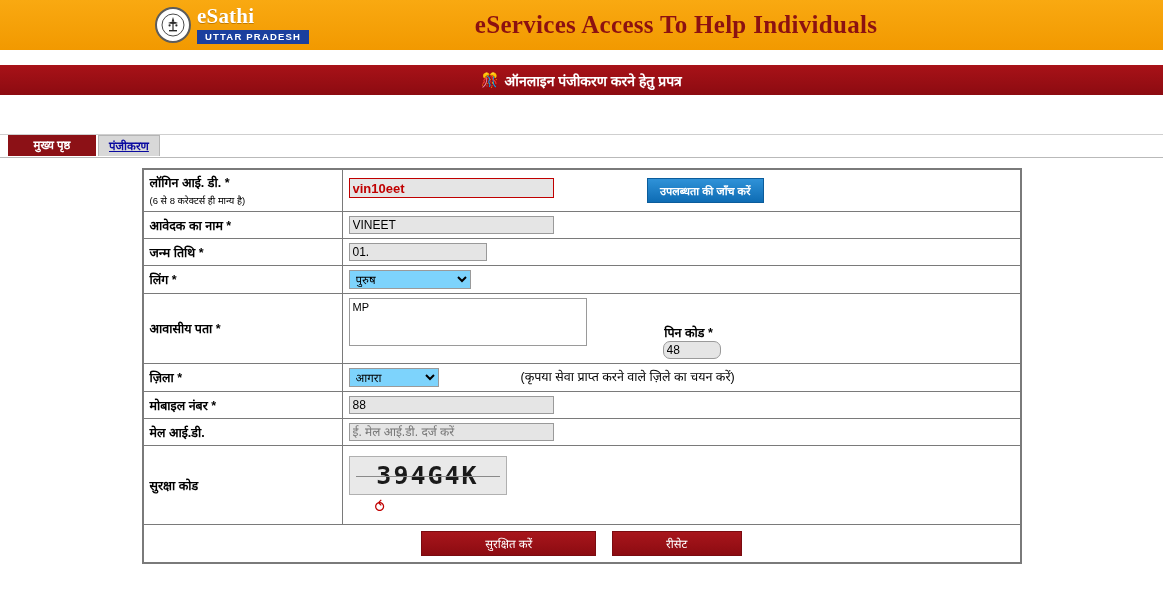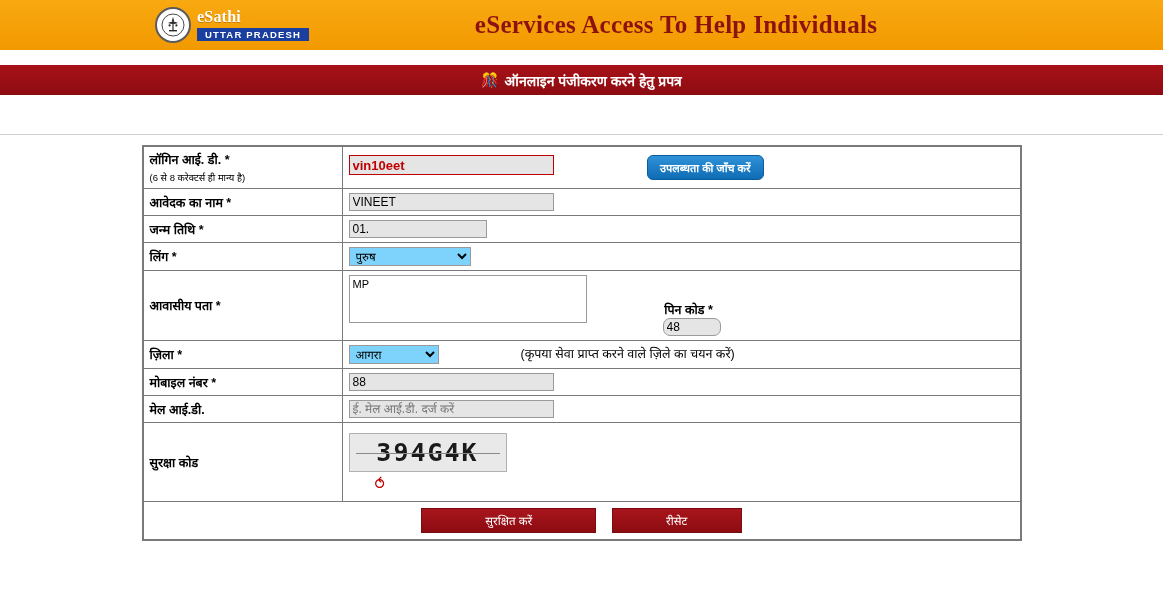--- a/index.html
+++ b/index.html
@@ -37,21 +37,21 @@
     background: #ffffff;
     border: 2px solid #5c5c5c;
     display: flex;
     align-items: center;
     justify-content: center;
     margin-right: 6px;
   }
   .logo-circle svg { display:block; }
   .logo-text-wrap { line-height: 1; }
   .logo-title {
-    font-size: 16px;
+    font-size: 21px;
     font-weight: bold;
     color: #ffffff;
     letter-spacing: .2px;
     text-shadow: 0 1px 0 #c07a00;
     font-family: "Liberation Serif", serif;
   }
   .logo-sub {
     margin-top: 2px;
     background: #1a3f9e;
     color: #ffffff;
@@ -190,21 +190,21 @@
   }
   .check-btn {
     background: #1f7ec4;
     background: linear-gradient(#2f92d8, #0e6cb4);
     color: #ffffff;
     font-size: 11px;
     font-weight: bold;
     border: 1px solid #0b5c9b;
     padding: 4px 12px;
     cursor: pointer;
-    border-radius: 6px;
+    border-radius: 0;
   }
   .inline-row { display: flex; align-items: flex-start; }
   .pin-wrap {
     display: flex;
     align-items: center;
     margin-left: 70px;
     padding-top: 26px;
     font-size: 12.5px;
     font-weight: bold;
     flex-direction: column;
@@ -288,20 +288,24 @@
 
   <div class="white-gap"></div>
 
   <div class="title-band">
     <span class="band-icon">🎊</span>
     <span>ऑनलाइन पंजीकरण करने हेतु प्रपत्र</span>
   </div>
 
   <div class="band-gap"></div>
 
+  <div class="tabs-row">
+    <div class="tab tab-main">मुख्य पृष्ठ</div>
+    <div class="tab tab-second">पंजीकरण</div>
+  </div>
 
   <div class="form-wrap">
     <table class="form-table">
       <tbody>
           <tr>
         <td class="label-cell">
           <span>लॉगिन आई. डी. *</span>
           <span class="hint">(6 से 8 करेक्टर्स ही मान्य है)</span>
         </td>
         <td>

